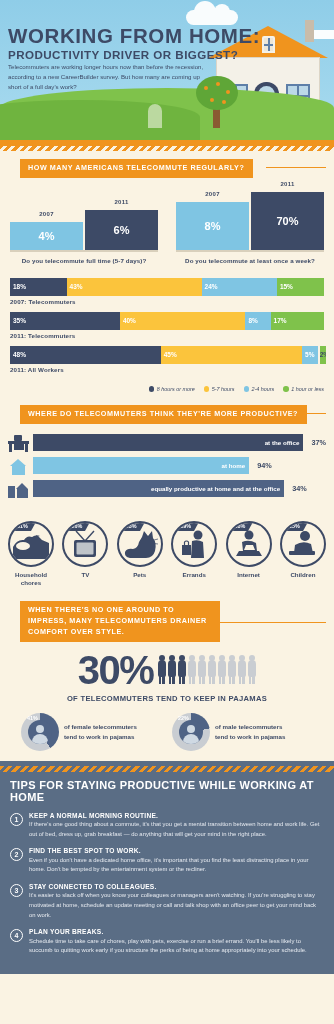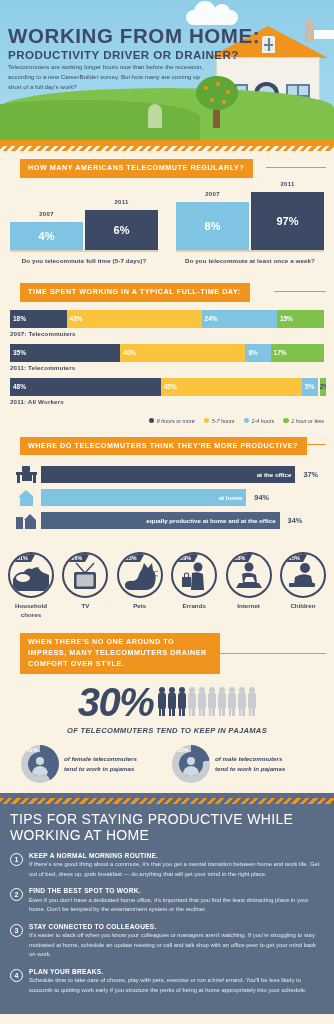--- a/index.html
+++ b/index.html
@@ -86,21 +86,21 @@
   .stack-row { margin-bottom:7px; }
   .stack { display:flex; height:18px; }
   .seg { display:flex; align-items:center; color:#fff; font-size:6.5px; font-weight:bold;
          padding-left:3px; overflow:hidden; white-space:nowrap; }
   .stack-lab { font-size:6.2px; font-weight:bold; color:#3D4A66; margin-top:2px; letter-spacing:.15px; }
   .legend { display:flex; justify-content:flex-end; gap:9px; padding:2px 10px 0; }
   .lg { display:flex; align-items:center; gap:2.5px; font-size:5.4px; font-style:italic; color:#3D4A66; }
   .dot { width:5.5px; height:5.5px; border-radius:50%; }
 
   
-  .prod { padding:10px 16px 6px; }
+  .prod { padding:10px 8px 6px; }
   .prow { display:flex; align-items:center; margin-bottom:5px; gap:4px; }
   .picon { width:21px; height:18px; position:relative; flex:none; }
   .pbar { height:17px; display:flex; align-items:center; justify-content:flex-end;
           color:#fff; font-size:6.2px; font-weight:bold; padding-right:4px; white-space:nowrap; }
   .ppct { font-size:7.3px; font-weight:bold; color:#3D4A66; margin-left:4px; }
   
   .desk-top { position:absolute; left:0; top:7px; width:21px; height:3px; background:#3D4A66; }
   .desk-l { position:absolute; left:1px; top:10px; width:3px; height:8px; background:#3D4A66; }
   .desk-r { position:absolute; right:1px; top:10px; width:3px; height:8px; background:#3D4A66; }
   .desk-box { position:absolute; left:6px; top:10px; width:10px; height:6px; background:#3D4A66; }
@@ -125,21 +125,21 @@
   .dsil { position:absolute; left:50%; top:52%; transform:translate(-50%,-50%);
           width:40px; height:30px; }
   .dflag { position:absolute; left:4px; top:-1px; background:#3D4A66; color:#fff;
            font-size:5.4px; font-weight:bold; padding:1.5px 3px 1.5px 3px; z-index:3;
            border-radius:0 0 0 0; }
   .dflag:after { content:""; position:absolute; right:-5px; top:0; border-top:9px solid #3D4A66;
                  border-right:5px solid transparent; }
   .dlab { margin-top:4px; font-size:6.2px; font-weight:bold; color:#3D4A66; line-height:1.35; }
 
   
-  .pj { padding:10px 21px 6px;font-style:italic; }
+  .pj { padding:10px 21px 6px; }
   .pj-top { display:flex; align-items:center; justify-content:center; gap:4px; }
   .pj-big { font-size:40px; font-weight:bold; color:#3D4A66; letter-spacing:-1.5px; line-height:.9; }
   .pj-people { display:flex; gap:1px; align-items:flex-end; }
   .person { width:9px; height:29px; position:relative; }
   .p-head { position:absolute; left:50%; top:0; width:6px; height:6px; margin-left:-3px; border-radius:50%; }
   .p-body { position:absolute; left:50%; top:5px; width:8px; height:17px; margin-left:-4px;
             border-radius:4px 4px 2px 2px; }
   .p-l1 { position:absolute; left:1.5px; top:21px; width:2.4px; height:8px; }
   .p-l2 { position:absolute; right:1.5px; top:21px; width:2.4px; height:8px; }
   .pj-sub { text-align:center; font-size:7.6px; font-weight:bold; color:#3D4A66;
@@ -151,21 +151,21 @@
               width:24px; height:24px; border-radius:50%; overflow:hidden; }
   .av-head { position:absolute; left:50%; top:5px; width:8px; height:8px; margin-left:-4px;
              border-radius:50%; background:#CFD9E3; }
   .av-body { position:absolute; left:50%; top:14px; width:16px; height:11px; margin-left:-8px;
              border-radius:8px 8px 0 0; background:#CFD9E3; }
   .donut-pct { position:absolute; left:6px; top:2px; font-size:5.4px; font-weight:bold; color:#fff; z-index:4; }
   .pj-txt { font-size:6.2px; font-weight:bold; color:#3D4A66; line-height:1.6; }
 
   
   .tips { background:#5A6D85; padding:12px 10px 10px; color:#fff; }
-  .tips h3 { font-size:14px; font-weight:normal; letter-spacing:.35px; margin-bottom:9px; }
+  .tips h3 { font-size:11px; font-weight:bold; letter-spacing:.35px; margin-bottom:9px; }
   .tip { display:flex; gap:6px; margin-bottom:8px; }
   .tnum { width:13px; height:13px; border:1px solid #fff; border-radius:50%; flex:none;
           font-size:7px; font-weight:bold; display:flex; align-items:center; justify-content:center; margin-top:1px; }
   .ttitle { font-size:6.6px; font-weight:bold; letter-spacing:.25px; margin-bottom:1.5px; }
   .tbody { font-size:5.9px; line-height:1.62; color:#E6EAF0; }
 </style>
 </head>
 <body>
 
 <div class="page">
@@ -196,21 +196,21 @@
     <div class="tree-trunk"></div>
     <div class="tree-top">
       <div class="fruit" style="left:8px;top:10px"></div>
       <div class="fruit" style="left:20px;top:6px"></div>
       <div class="fruit" style="left:30px;top:14px"></div>
       <div class="fruit" style="left:14px;top:22px"></div>
       <div class="fruit" style="left:26px;top:24px"></div>
     </div>
 
     <h1>WORKING FROM HOME:</h1>
-    <h2>PRODUCTIVITY DRIVER OR DRAINER?</h2>
+    <h2>PRODUCTIVITY DRIVER OR BIGGEST?</h2>
     <p>Telecommuters are working longer hours now than before the recession, according to a new CareerBuilder survey.  But how many are coming up short of a full day's work?</p>
   </div>
   <div class="zigzag"></div>
 
   <div class="sec">
     <div class="sec-hd">
       <span class="bar">HOW MANY AMERICANS TELECOMMUTE REGULARLY?</span>
       <span class="rule" style="width:60px"></span>
     </div>
   </div>
@@ -229,33 +229,27 @@
       <div class="s1-cap">Do you telecommute full time (5-7 days)?</div>
     </div>
     <div class="s1-grp">
       <div class="s1-bars">
         <div class="s1-bar" style="height:48px;background:#7FC5E3">
           <span class="s1-yr">2007</span>
           <span>8%</span>
         </div>
         <div class="s1-bar" style="height:58px;background:#3D4A66">
           <span class="s1-yr">2011</span>
-          <span>97%</span>
+          <span>70%</span>
         </div>
       </div>
       <div class="s1-cap">Do you telecommute at least once a week?</div>
     </div>
   </div>
 
-  <div class="sec">
-    <div class="sec-hd">
-      <span class="bar">TIME SPENT WORKING IN A TYPICAL FULL-TIME DAY:</span>
-      <span class="rule" style="width:52px"></span>
-    </div>
-  </div>
   <div class="stack-wrap">
     <div class="stack-row">
       <div class="stack">
         <div class="seg" style="width:18%;background:#3D4A66">18%</div>
         <div class="seg" style="width:43%;background:#FBC43C">43%</div>
         <div class="seg" style="width:24%;background:#7FC5E3">24%</div>
         <div class="seg" style="width:15%;background:#7FC24B">15%</div>
       </div>
       <div class="stack-lab">2007: Telecommuters</div>
     </div>

